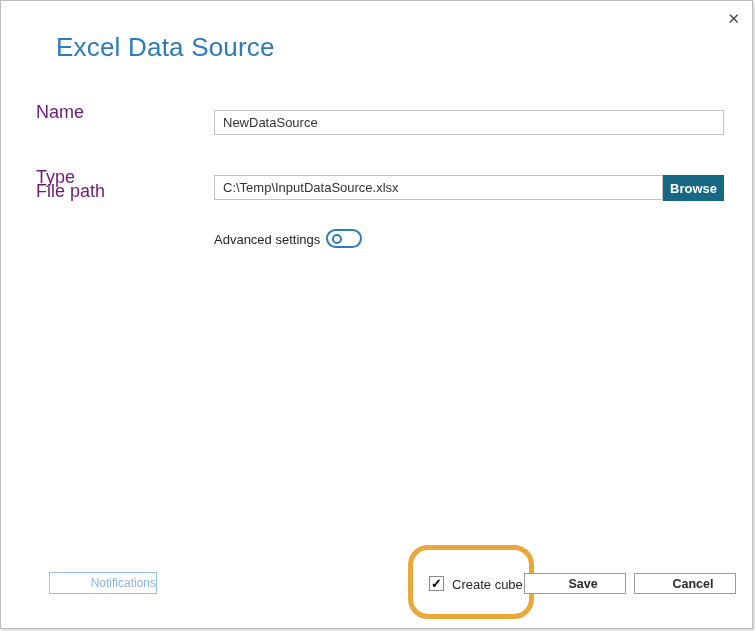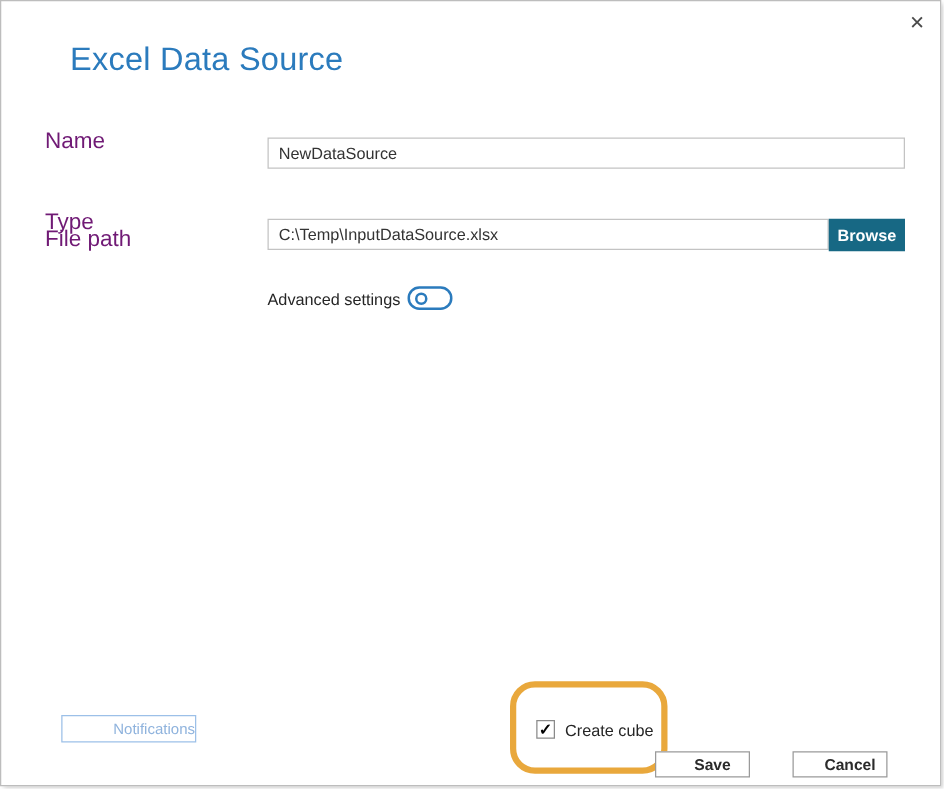--- a/index.html
+++ b/index.html
@@ -75,21 +75,21 @@
     position:absolute; left:428px; top:575px; width:15px; height:15px;
     border:1px solid #8a8a8a; background:#fff; color:#000;
     font-size:13px; line-height:13px; text-align:center; cursor:pointer;
     font-weight:700;
   }
   .checkbox-label {
     position:absolute; left:451px; top:576px; font-size:13px; color:#262626;
   }
 
   .dlg-btn {
-    position:absolute; top:600px; width:76px; height:21px;
+    position:absolute; top:572px; width:102px; height:21px;
     background:#fff; border:1px solid #9a9a9a; color:#2b2b2b;
     font-size:12.5px; font-weight:700; font-family:"Liberation Sans", sans-serif;
     cursor:pointer;
     padding-left:16px;
   }
   .save-btn { left:523px; }
   .cancel-btn { left:633px; }
 </style>
 </head>
 <body>

